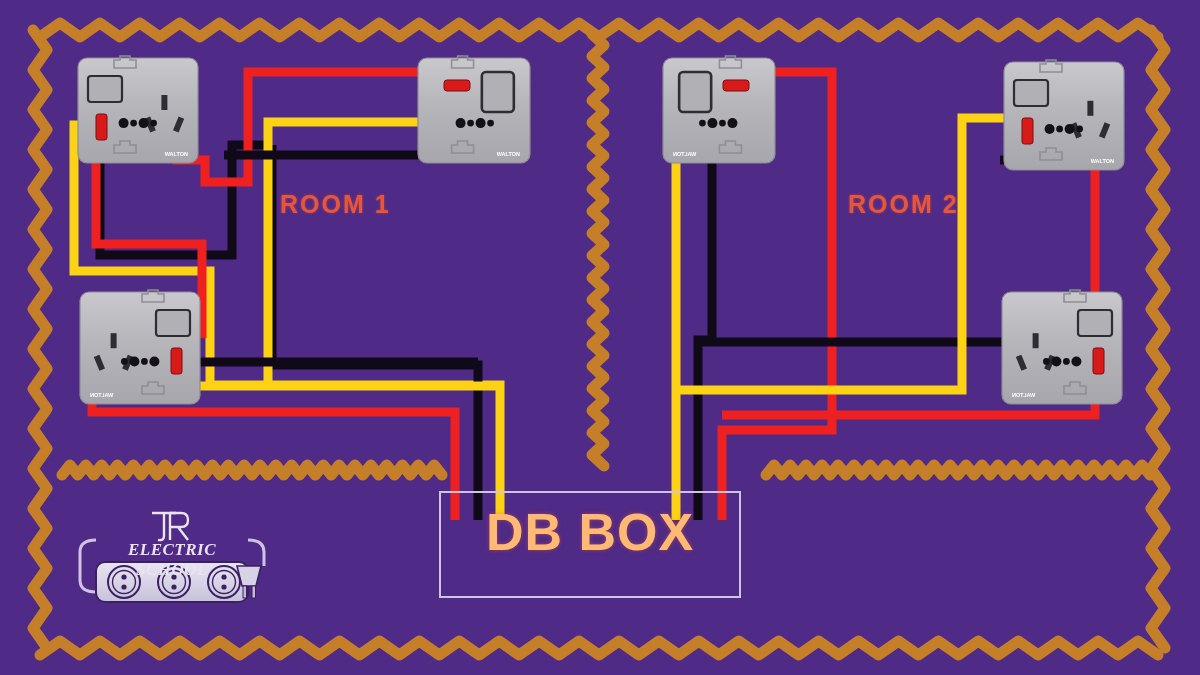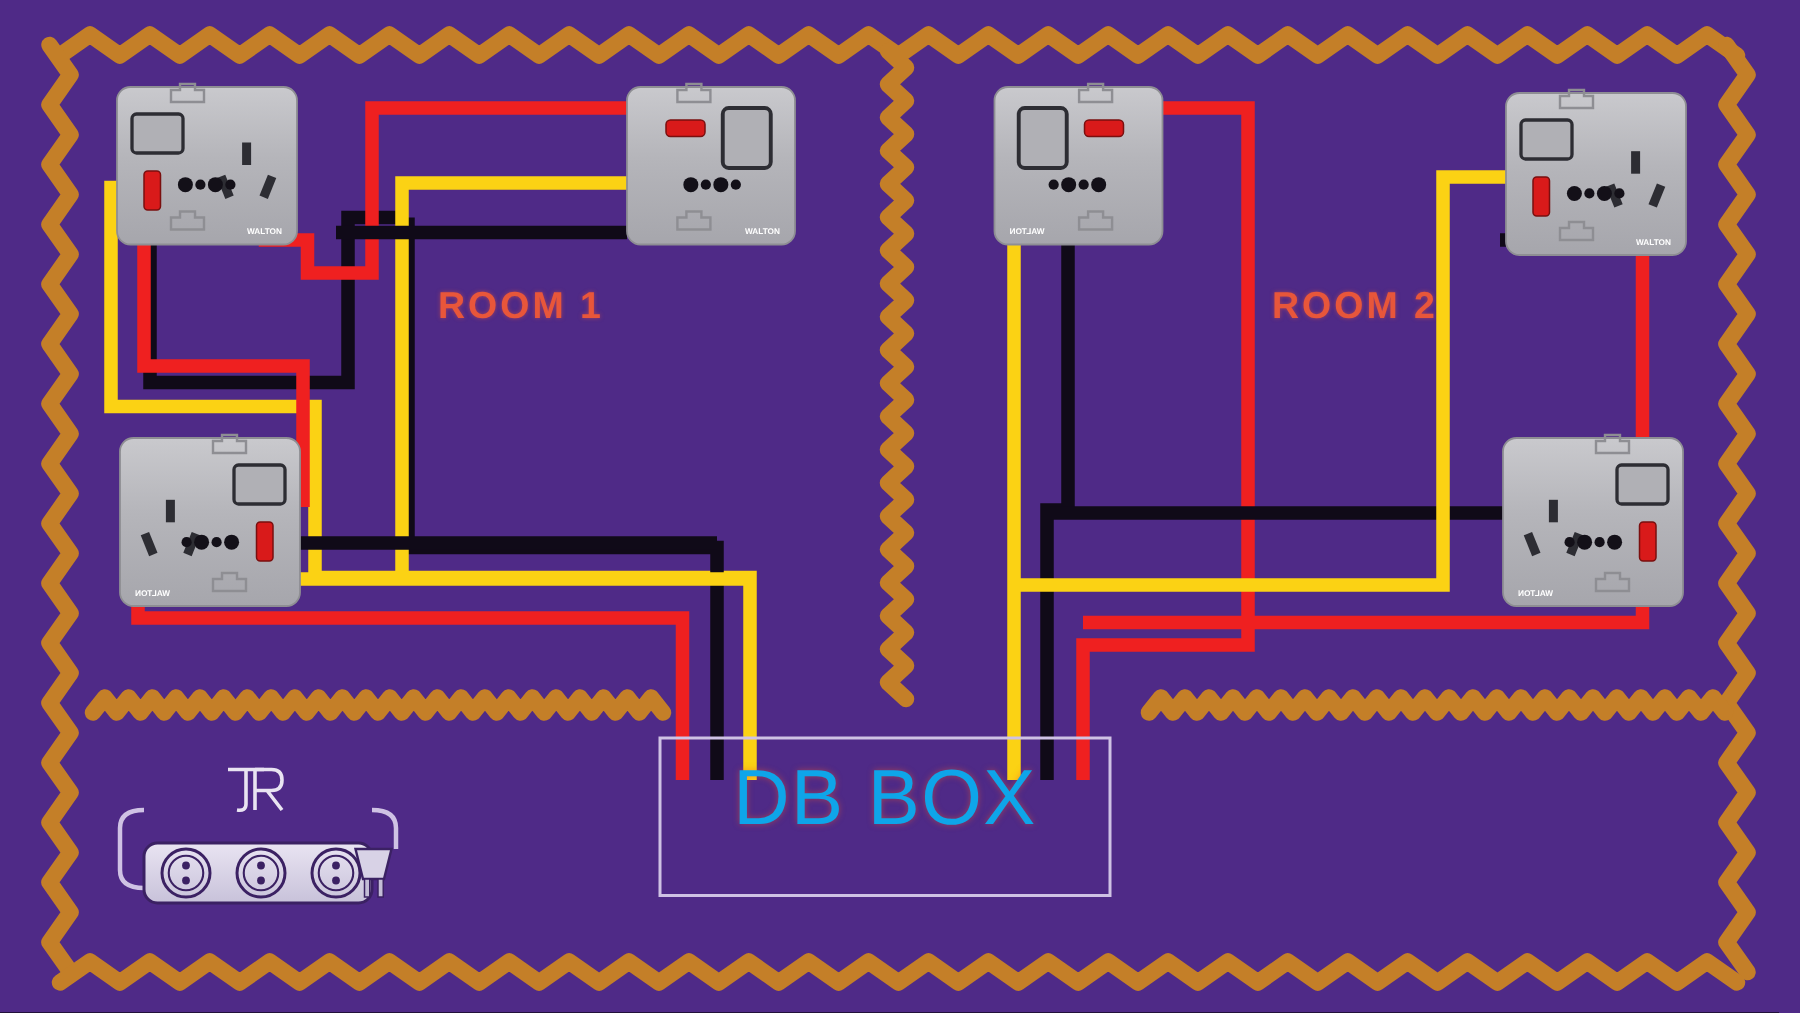--- a/index.html
+++ b/index.html
@@ -23,31 +23,31 @@
   }
   .room-label {
     position: absolute;
     color: #e8563a;
     font-family: "Liberation Sans", sans-serif;
     font-weight: bold;
     letter-spacing: 2px;
     white-space: nowrap;
     text-shadow: 0 0 3px rgba(232,86,58,0.55);
   }
-  #room1-label { left: 292px; top: 190px; font-size: 25px; text-align: right; }
+  #room1-label { left: 280px; top: 190px; font-size: 25px; text-align: right; }
   #room2-label { left: 848px; top: 190px; font-size: 25px; text-align: center; }
   #corridor-label { left: 972px; top: 534px; font-size: 25px; }
   #dbbox-label {
     position: absolute;
     left: 440px; top: 502px;
     width: 300px;
     text-align: center;
-    color: #0ea5e9;
+    color: #fdba74;
     font-size: 52px;
-    font-weight: normal;
+    font-weight: bold;
     letter-spacing: 1px;
     text-shadow: 0 0 4px rgba(240,90,40,0.5);
   }
   #logo-text {
     position: absolute;
     left: 92px; top: 540px;
     width: 160px;
     text-align: center;
     color: #e9e4f2;
     font-family: "Liberation Serif", serif;
@@ -282,14 +282,15 @@
         <path d="M237 566 L261 566 L256 586 L242 586 Z" fill="#d8d2e6" stroke="#3b2163" stroke-width="1.6"></path>
         <rect x="243" y="586" width="3.5" height="12" fill="#c3bcd6" stroke="#3b2163" stroke-width="1"></rect>
         <rect x="252" y="586" width="3.5" height="12" fill="#c3bcd6" stroke="#3b2163" stroke-width="1"></rect>
       </g>
     </g>
   </svg>
 
   <div class="room-label" id="room1-label">ROOM 1</div>
   <div class="room-label" id="room2-label">ROOM 2</div>
   <div id="dbbox-label">DB BOX</div>
+  <div id="logo-text">ELECTRIC SCHOOL</div>
 
 </div>
 
 </body></html>

